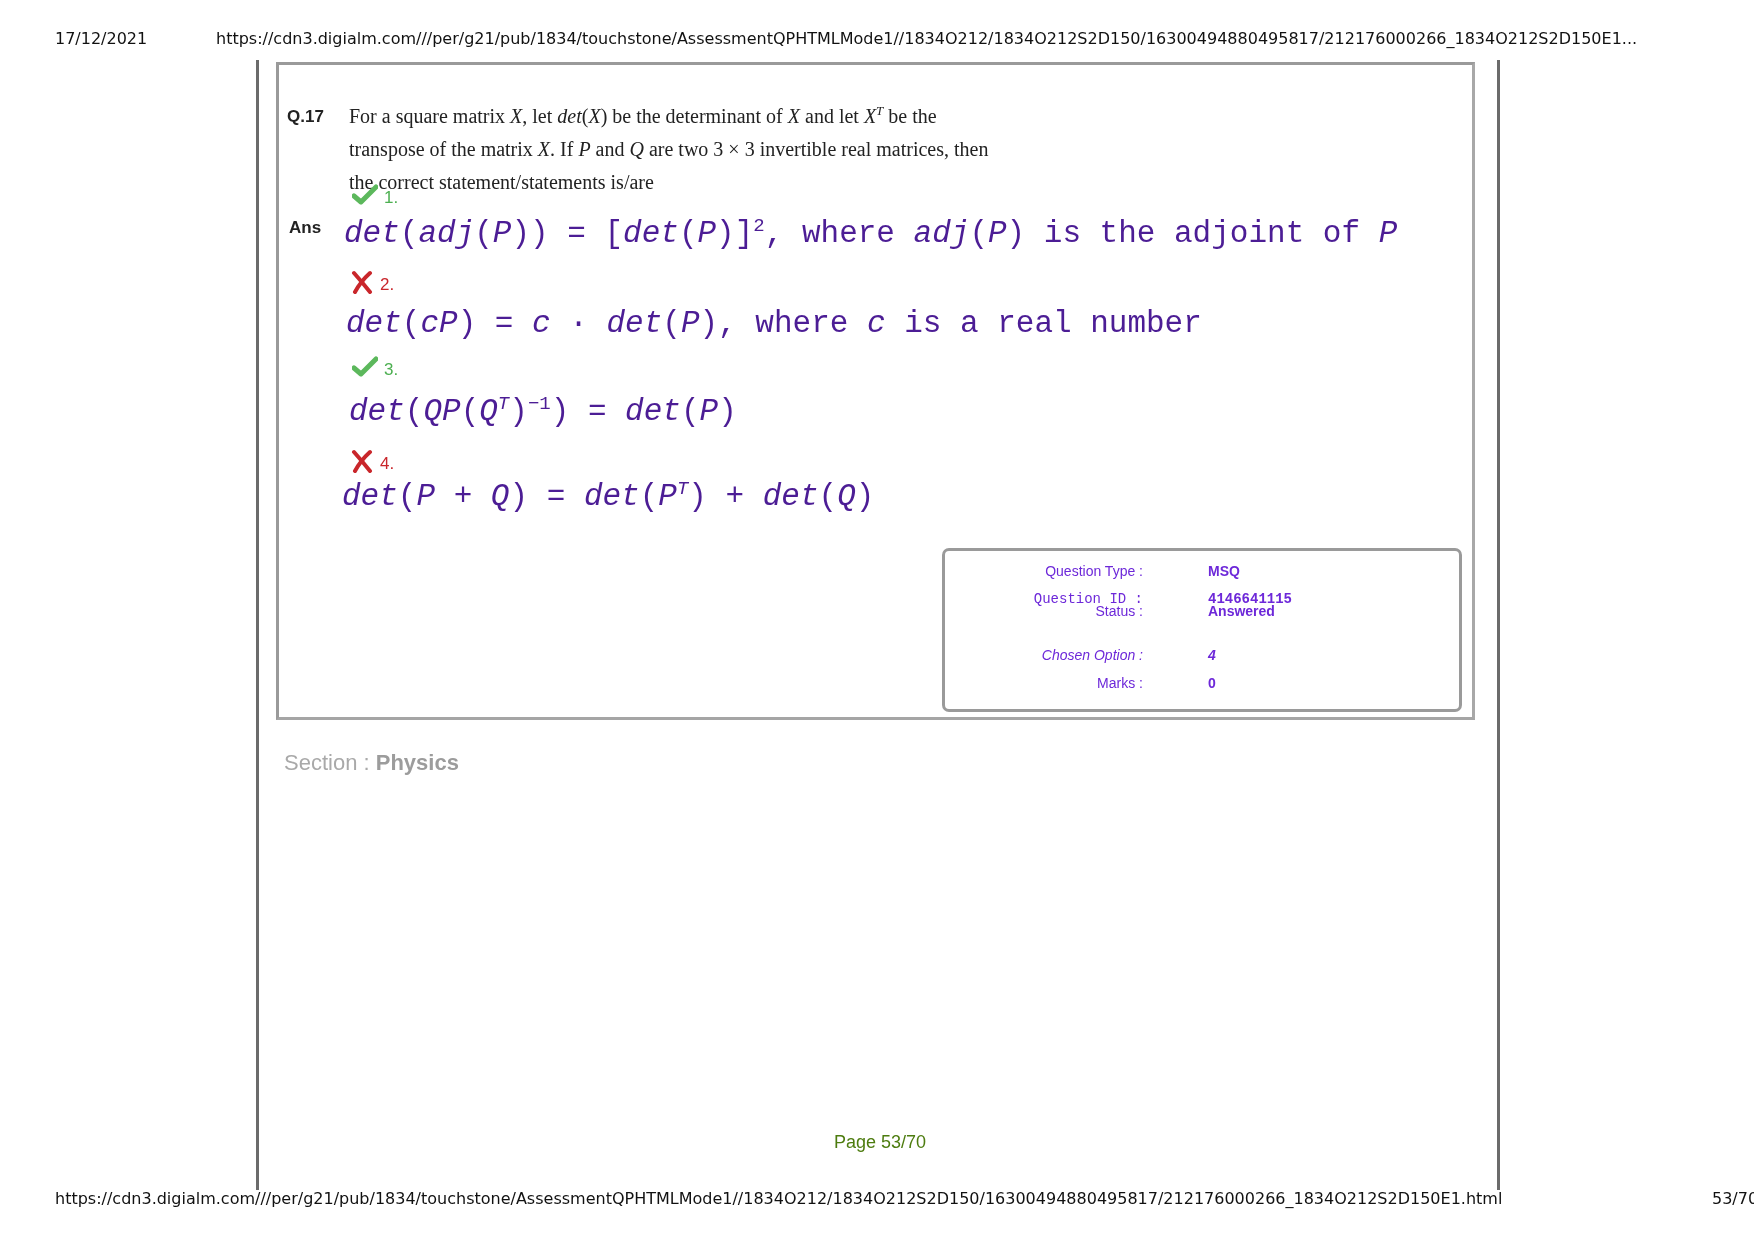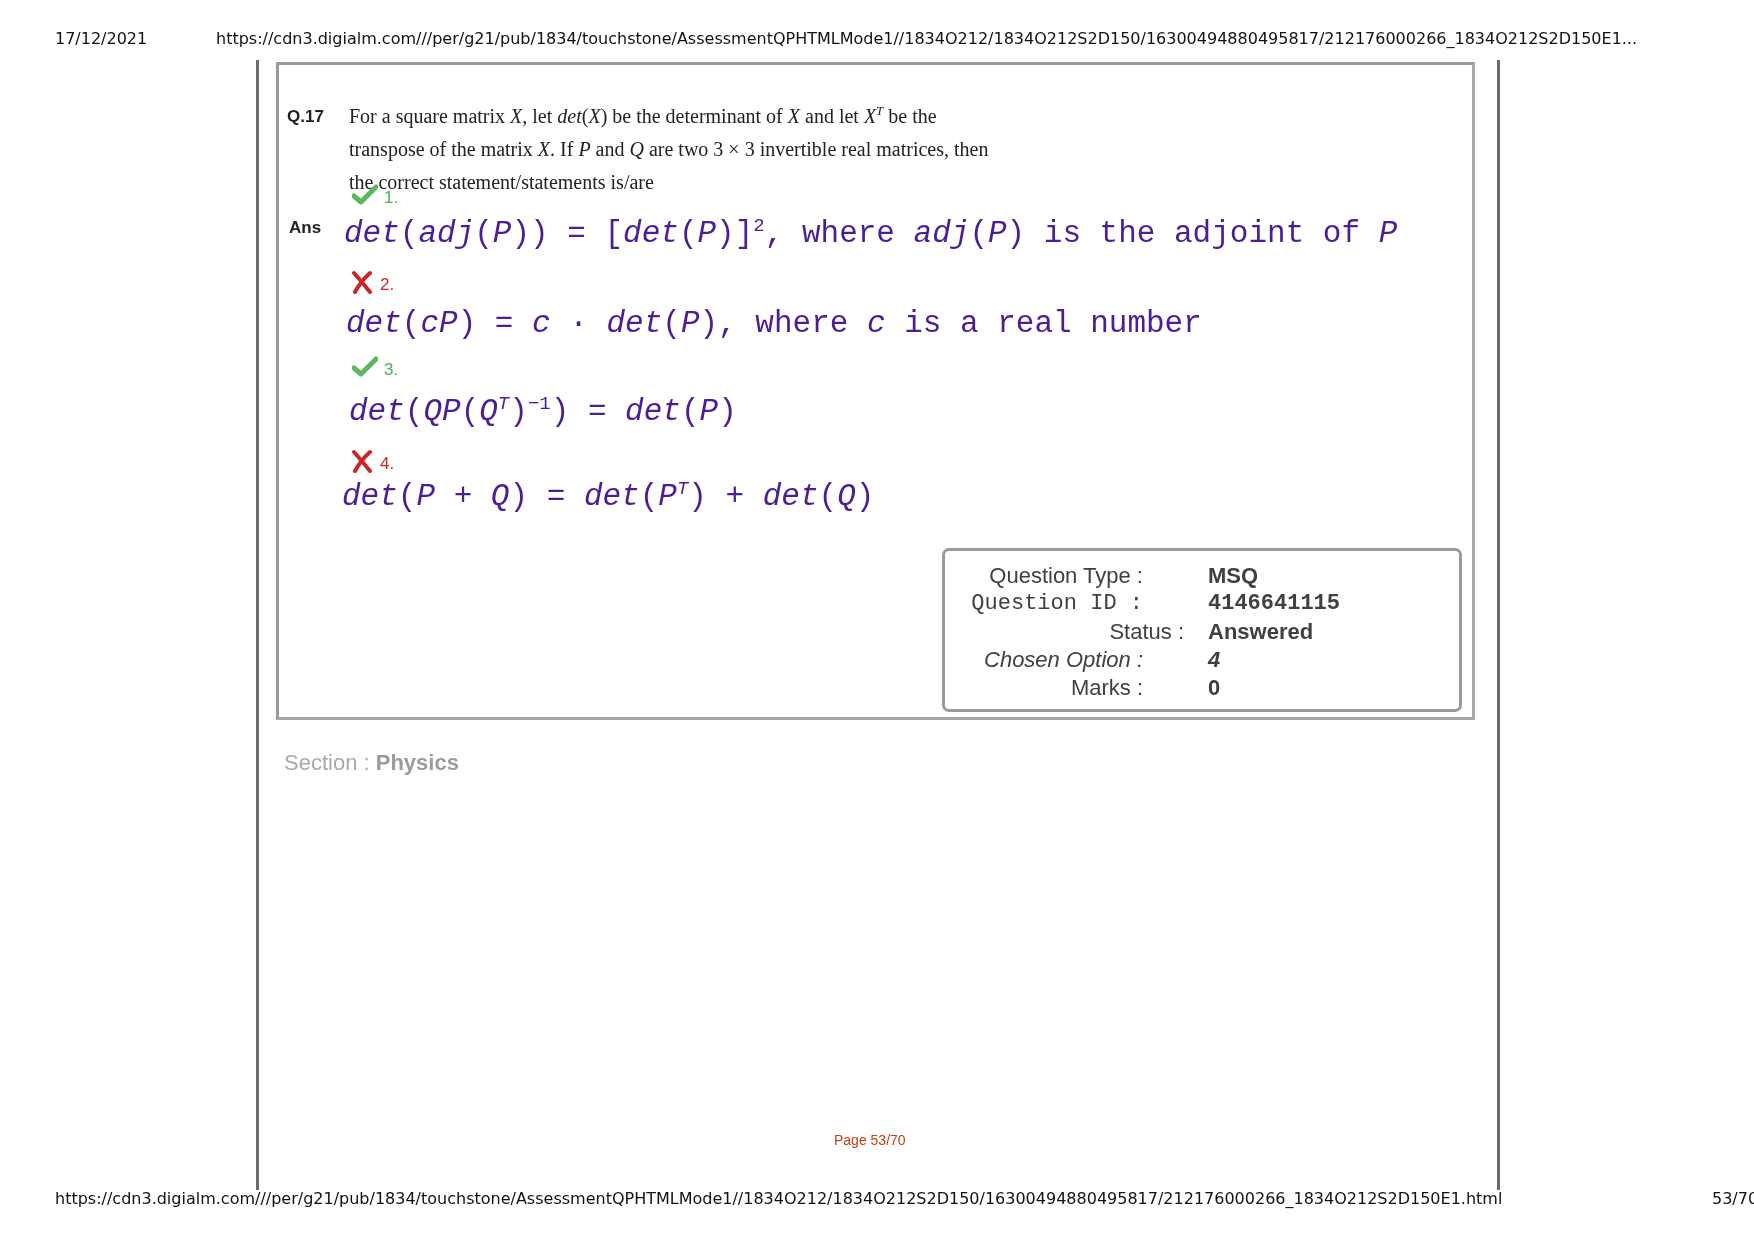--- a/index.html
+++ b/index.html
@@ -22,26 +22,26 @@
   .opt-marker { display:flex; align-items:center; gap:6px; font-family:"Liberation Sans", sans-serif; font-size:17px; }
   .opt-marker.ok { color:#4caf50; }
   .opt-marker.bad { color:#c9262b; }
   .expr { font-family:Liberation Mono, monospace; font-size:31px; color:#4c1d95; }
   .expr i { font-style:italic; }
   .expr sup { font-size:19px; vertical-align:super; line-height:0; }
   .infobox {
     position:absolute; left:942px; top:548px; width:520px; height:164px;
     border:3px solid #9a9a9a; border-radius:7px; box-sizing:border-box;
   }
-  .info-row { position:absolute; left:0; width:520px; height:28px; font-family:"Liberation Sans", sans-serif; font-size:22px; color:#404040; }
+  .info-row { position:absolute; left:0; width:520px; height:28px; font-family:"Liberation Sans", sans-serif; font-size:14px; color:#6d28d9; }
   .info-row .k { position:absolute; right:322px; text-align:right; }
   .info-row .v { position:absolute; left:263px; font-weight:bold; }
   .section { font-family:"Liberation Sans", sans-serif; font-size:22px; color:#a9a9a9; }
   .section b { color:#9c9c9c; }
-  .pagenum { font-family:"Liberation Sans", sans-serif; font-size:14px; color:#c2410c; }
+  .pagenum { font-family:"Liberation Sans", sans-serif; font-size:18px; color:#4d7c0f; }
 </style>
 </head>
 <body>
 
 <div class="abs hdr" style="left:55px; top:29px;">17/12/2021</div>
 <div class="abs hdr" style="left:216px; top:29px;">https://cdn3.digialm.com///per/g21/pub/1834/touchstone/AssessmentQPHTMLMode1//1834O212/1834O212S2D150/16300494880495817/212176000266_1834O212S2D150E1...</div>
 
 <div class="vline" style="left:256px; top:60px; height:1130px;"></div>
 <div class="vline" style="left:1497px; top:60px; height:1130px;"></div>
 
@@ -109,21 +109,21 @@
 
 <div class="infobox">
   <div class="info-row" style="top:12px;">
     <span class="k">Question Type :</span>
     <span class="v">MSQ</span>
   </div>
   <div class="info-row" style="top:40px;font-family:Liberation Mono, monospace;">
     <span class="k">Question ID :</span>
     <span class="v">4146641115</span>
   </div>
-  <div class="info-row" style="top:68px;padding-left:41px;">
+  <div class="info-row" style="top:52px;">
     <span class="k">Status :</span>
     <span class="v">Answered</span>
   </div>
   <div class="info-row" style="top:96px;font-style:italic;">
     <span class="k">Chosen Option :</span>
     <span class="v">4</span>
   </div>
   <div class="info-row" style="top:124px;">
     <span class="k">Marks :</span>
     <span class="v">0</span>

